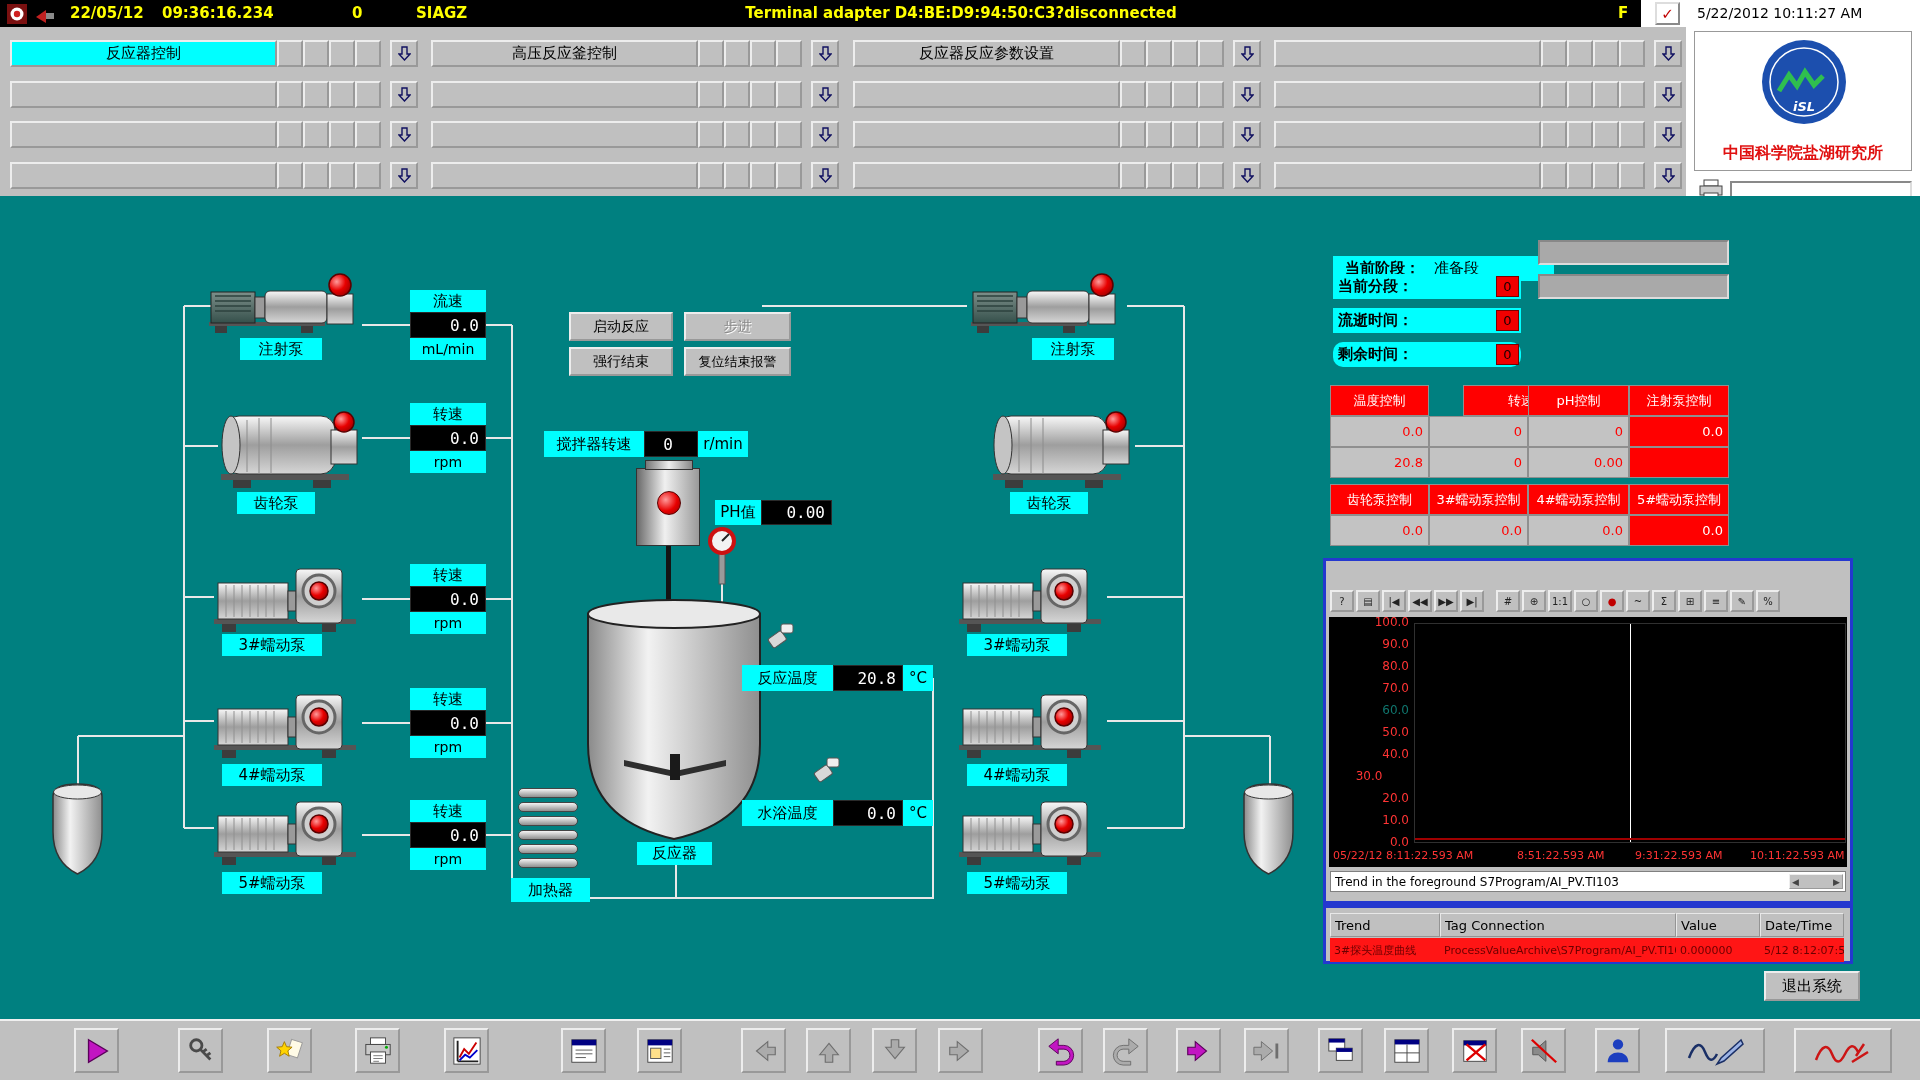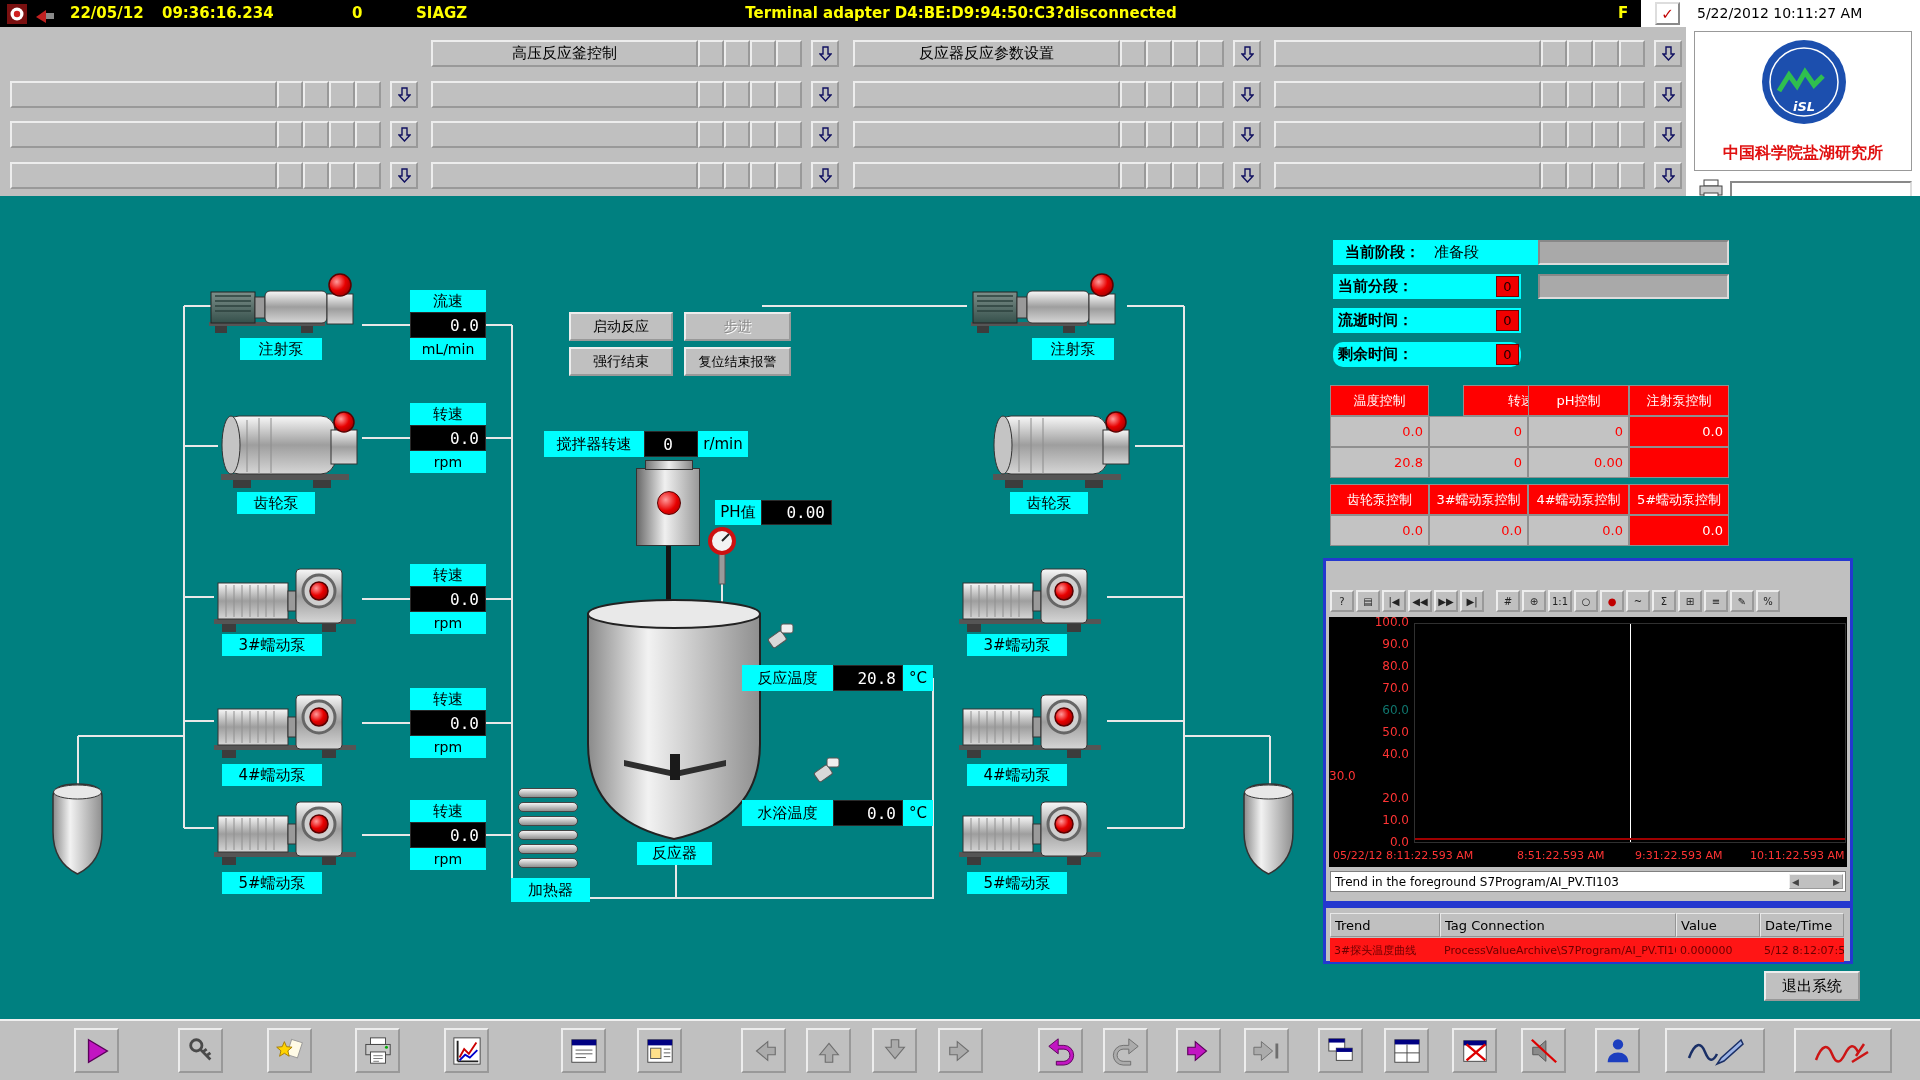--- a/index.html
+++ b/index.html
@@ -84,20 +84,32 @@
   <span style="left:961px;transform:translateX(-50%)">Terminal adapter D4:BE:D9:94:50:C3?disconnected</span>
   <span style="left:1618px">F</span>
 </div>
 
 <div class="abs" id="clockArea">
   <span class="abs flexc" style="left:14px;top:2px;width:25px;height:23px;background:#fff;border:2px outset #ddd;color:#c00000;font-size:15px;font-weight:bold">✓</span>
   <span class="abs" style="left:56px;top:5px;color:#000;font-size:14px;white-space:nowrap">5/22/2012 10:11:27 AM</span>
 </div>
 
 <div class="abs" id="headerArea">
+    <div class="mgroup" style="left: 10px; top: 13px; width: 410px;">
+      <div class="mbtn active" style="left: 0px; width: 267px;">反应器控制</div>
+      <div class="mbtn" style="left: 267px; width: 26px;"></div>
+      <div class="mbtn" style="left: 293px; width: 26px;"></div>
+      <div class="mbtn" style="left: 319px; width: 26px;"></div>
+      <div class="mbtn" style="left: 345px; width: 26px;"></div>
+      <div class="mbtn" style="left: 380px; width: 28px;">
+        <svg width="13" height="15" viewBox="0 0 13 15">
+          <path d="M6.5 14 L1 8 H4 V1 H9 V8 H12 Z" fill="none" stroke="#101060" stroke-width="1.4"></path>
+        </svg>
+      </div>
+    </div>
     <div class="mgroup" style="left: 431px; top: 13px; width: 410px;">
       <div class="mbtn" style="left: 0px; width: 267px;">高压反应釜控制</div>
       <div class="mbtn" style="left: 267px; width: 26px;"></div>
       <div class="mbtn" style="left: 293px; width: 26px;"></div>
       <div class="mbtn" style="left: 319px; width: 26px;"></div>
       <div class="mbtn" style="left: 345px; width: 26px;"></div>
       <div class="mbtn" style="left: 380px; width: 28px;">
         <svg width="13" height="15" viewBox="0 0 13 15">
           <path d="M6.5 14 L1 8 H4 V1 H9 V8 H12 Z" fill="none" stroke="#101060" stroke-width="1.4"></path>
         </svg>
@@ -399,21 +411,21 @@
         <div class="abs" style="left:50%;top:0;width:1px;height:100%;background:#ffffff"></div>
         <div class="abs" style="left:0;bottom:2px;width:100%;height:2px;background:#a00000"></div>
       </div>
     <div class="abs" style="left: 0px; top: -2px; width: 80px; text-align: right; color: rgb(255, 52, 52); font-size: 12px;">100.0</div>
         <div class="abs" style="left: 0px; top: 20px; width: 80px; text-align: right; color: rgb(255, 52, 52); font-size: 12px;">90.0</div>
         <div class="abs" style="left: 0px; top: 42px; width: 80px; text-align: right; color: rgb(255, 52, 52); font-size: 12px;">80.0</div>
         <div class="abs" style="left: 0px; top: 64px; width: 80px; text-align: right; color: rgb(255, 52, 52); font-size: 12px;">70.0</div>
         <div class="abs" style="left: 0px; top: 86px; width: 80px; text-align: right; color: #0f766e; font-size: 12px;">60.0</div>
         <div class="abs" style="left: 0px; top: 108px; width: 80px; text-align: right; color: rgb(255, 52, 52); font-size: 12px;">50.0</div>
         <div class="abs" style="left: 0px; top: 130px; width: 80px; text-align: right; color: rgb(255, 52, 52); font-size: 12px;">40.0</div>
-        <div class="abs" style="left: 0px; top: 152px; width: 80px; text-align: left; color: rgb(255, 52, 52); font-size: 12px;">30.0</div>
+        <div class="abs" style="left: 0px; top: 152px; width: 80px; text-align: center; color: rgb(255, 52, 52); font-size: 12px;">30.0</div>
         <div class="abs" style="left: 0px; top: 174px; width: 80px; text-align: right; color: rgb(255, 52, 52); font-size: 12px;">20.0</div>
         <div class="abs" style="left: 0px; top: 196px; width: 80px; text-align: right; color: rgb(255, 52, 52); font-size: 12px;">10.0</div>
         <div class="abs" style="left: 0px; top: 218px; width: 80px; text-align: right; color: rgb(255, 52, 52); font-size: 12px;">0.0</div>
         <div class="abs" style="left: 4px; top: 232px; color: rgb(255, 52, 52); font-size: 11px; white-space: nowrap; text-align: right;">05/22/12 8:11:22.593 AM</div>
         <div class="abs" style="left: 188px; top: 232px; color: rgb(255, 52, 52); font-size: 11px; white-space: nowrap;">8:51:22.593 AM</div>
         <div class="abs" style="left: 306px; top: 232px; color: rgb(255, 52, 52); font-size: 11px; white-space: nowrap;">9:31:22.593 AM</div>
         <div class="abs" style="left: 421px; top: 232px; color: rgb(255, 52, 52); font-size: 11px; white-space: nowrap;">10:11:22.593 AM</div>
       </div>
     <div class="abs" style="left:4px;top:310px;width:516px;height:21px;background:#fff;border:1px solid #808080;font-size:12px;display:flex;align-items:center;padding-left:4px;color:#000">
       <span style="white-space:nowrap;overflow:hidden">Trend in the foreground S7Program/AI_PV.TI103</span>
@@ -574,21 +586,21 @@
     <div class="abs" style="left: 410px; top: 492px; width: 76px;">
       <div class="cyanbox" style="height: 22px;">转速</div>
       <div class="valbox" style="height: 26px;">0.0</div>
       <div class="cyanbox" style="height: 22px; font-size: 14px;">rpm</div>
     </div>
     <div class="abs" style="left: 410px; top: 604px; width: 76px;">
       <div class="cyanbox" style="height: 22px;">转速</div>
       <div class="valbox" style="height: 26px;">0.0</div>
       <div class="cyanbox" style="height: 22px; font-size: 14px;">rpm</div>
     </div>
-    <div class="srow-label" style="left: 1333px; top: 44px; width: 221px; padding-left: 12px;">
+    <div class="srow-label" style="left: 1333px; top: 60px; width: 221px; padding-left: 12px;">
       <div style="font-weight: bold;">当前阶段：</div>
       <div style="margin-left: 14px;">准备段</div>
     </div>
     <div class="graybar" style="top: 44px;"></div>
     <div class="srow-label" style="left: 1333px; top: 78px; width: 188px;">
       <div style="font-weight: bold;">当前分段：</div>
       <div class="redbox">0</div>
     </div>
     <div class="graybar" style="top: 78px;"></div>
     <div class="srow-label" style="left: 1333px; top: 112px; width: 188px;">

